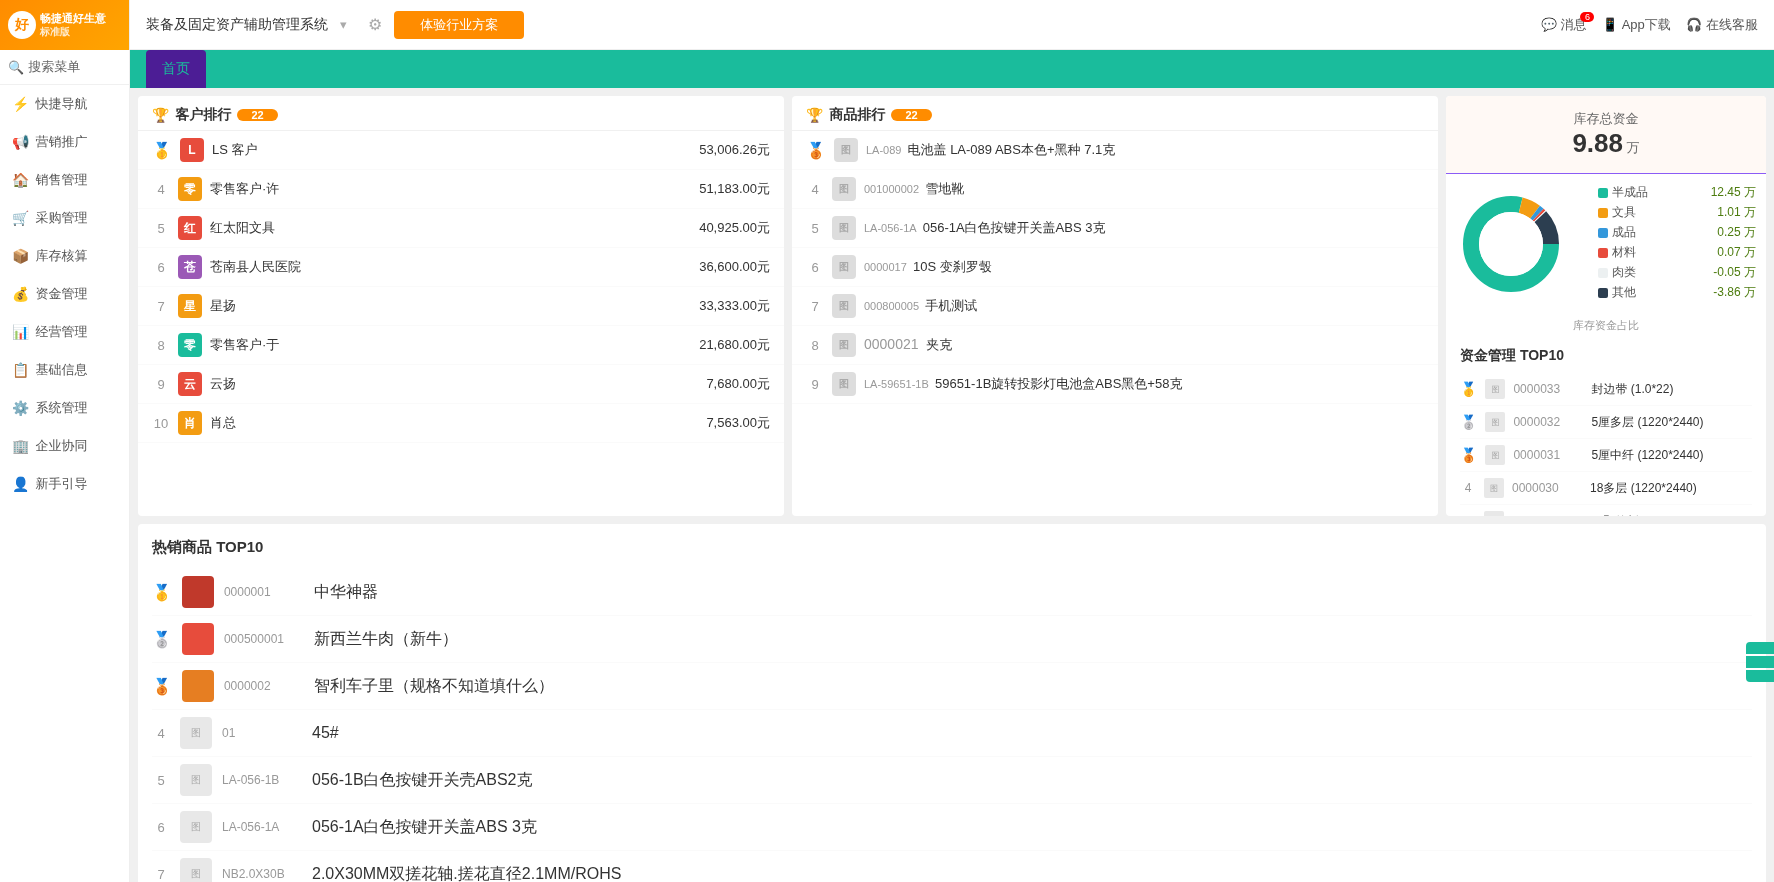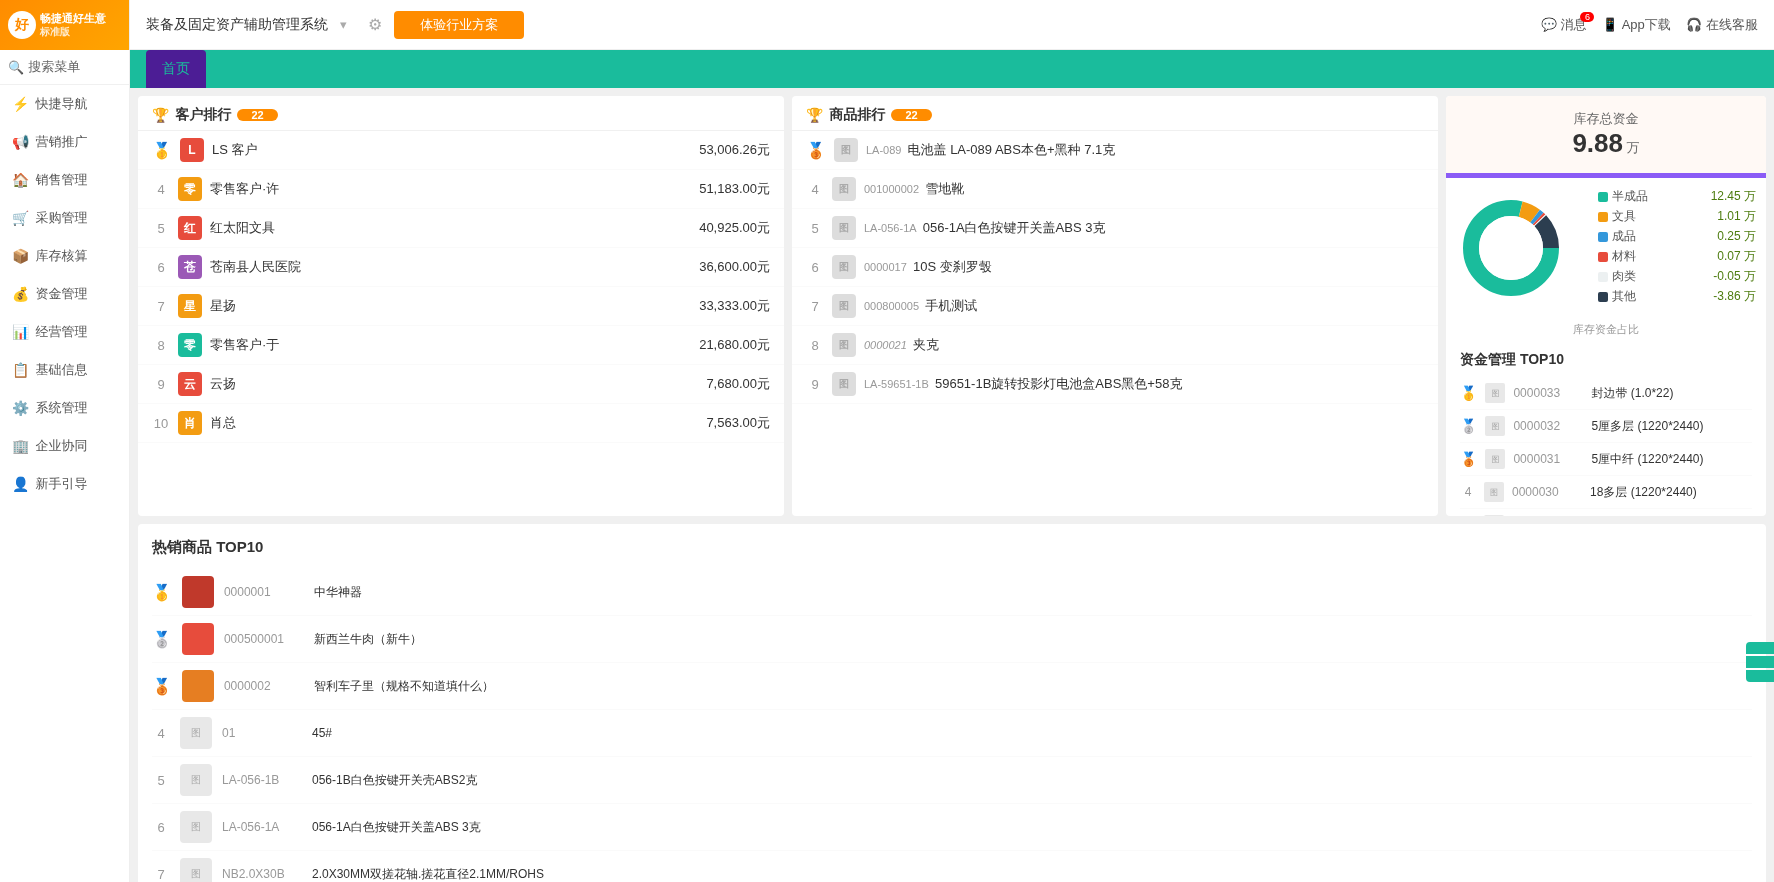--- a/index.html
+++ b/index.html
@@ -244,21 +244,21 @@
       border-radius: 4px;
       display: flex;
       flex-direction: column;
       overflow: hidden;
       flex-shrink: 0;
     }
     .inventory-summary {
       background: #fff9f5;
       padding: 14px;
       text-align: center;
-      border-bottom: 5px solid #8b5cf6;
+      border-bottom: 1px solid #8b5cf6;
     }
     .inventory-title { font-size: 13px; color: #666; }
     .inventory-amount { font-size: 28px; font-weight: bold; color: #333; }
     .inventory-unit { font-size: 13px; color: #666; }
 
     .chart-section {
       display: flex;
       padding: 10px;
       gap: 8px;
       align-items: center;
@@ -362,21 +362,21 @@
     }
     .hot-img-placeholder {
       width: 32px; height: 32px;
       background: #e8e8e8;
       border-radius: 4px;
       flex-shrink: 0;
       display: flex; align-items: center; justify-content: center;
       font-size: 10px; color: #aaa;
     }
     .hot-code { color: #999; font-size: 12px; min-width: 80px; }
-    .hot-name { flex: 1; color: #333; font-size: 12px; }
+    .hot-name { flex: 1; color: #333; font-size: 16px; }
 
     
     .float-btn {
       position: fixed;
       right: 0;
       bottom: 200px;
       display: flex;
       flex-direction: column;
       gap: 2px;
     }
@@ -580,21 +580,21 @@
     <span class="rank-name"><span style="color:#999;font-size:11px;">0000017&nbsp;&nbsp;</span>10S 变刹罗彀</span>
   </div>
               <div class="rank-item">
     <span class="rank-num">7</span>
     <div class="rank-avatar" style="background:#ddd;color:#aaa;font-size:10px;">图</div>
     <span class="rank-name"><span style="color:#999;font-size:11px;">000800005&nbsp;&nbsp;</span>手机测试</span>
   </div>
               <div class="rank-item">
     <span class="rank-num">8</span>
     <div class="rank-avatar" style="background:#ddd;color:#aaa;font-size:10px;">图</div>
-    <span class="rank-name"><span style="color:#999;font-size:11px;font-style:italic;">0000021&nbsp;&nbsp;</span>夹克</span>
+    <span class="rank-name"><span style="color:#999;font-size:14px;">0000021&nbsp;&nbsp;</span>夹克</span>
   </div>
               <div class="rank-item">
     <span class="rank-num">9</span>
     <div class="rank-avatar" style="background:#ddd;color:#aaa;font-size:10px;">图</div>
     <span class="rank-name"><span style="color:#999;font-size:11px;">LA-59651-1B&nbsp;&nbsp;</span>59651-1B旋转投影灯电池盒ABS黑色+58克</span>
   </div>
             </div>
         </div>
 
         <div class="right-panel">

